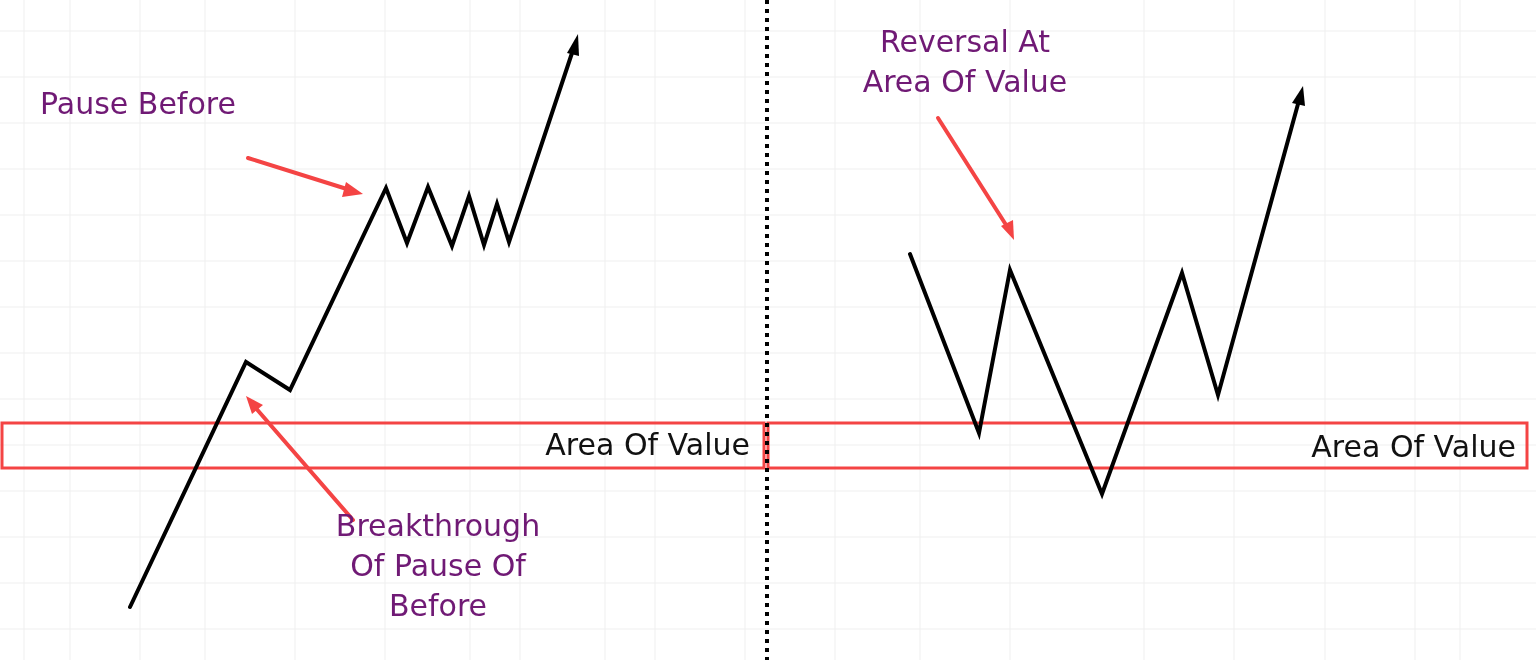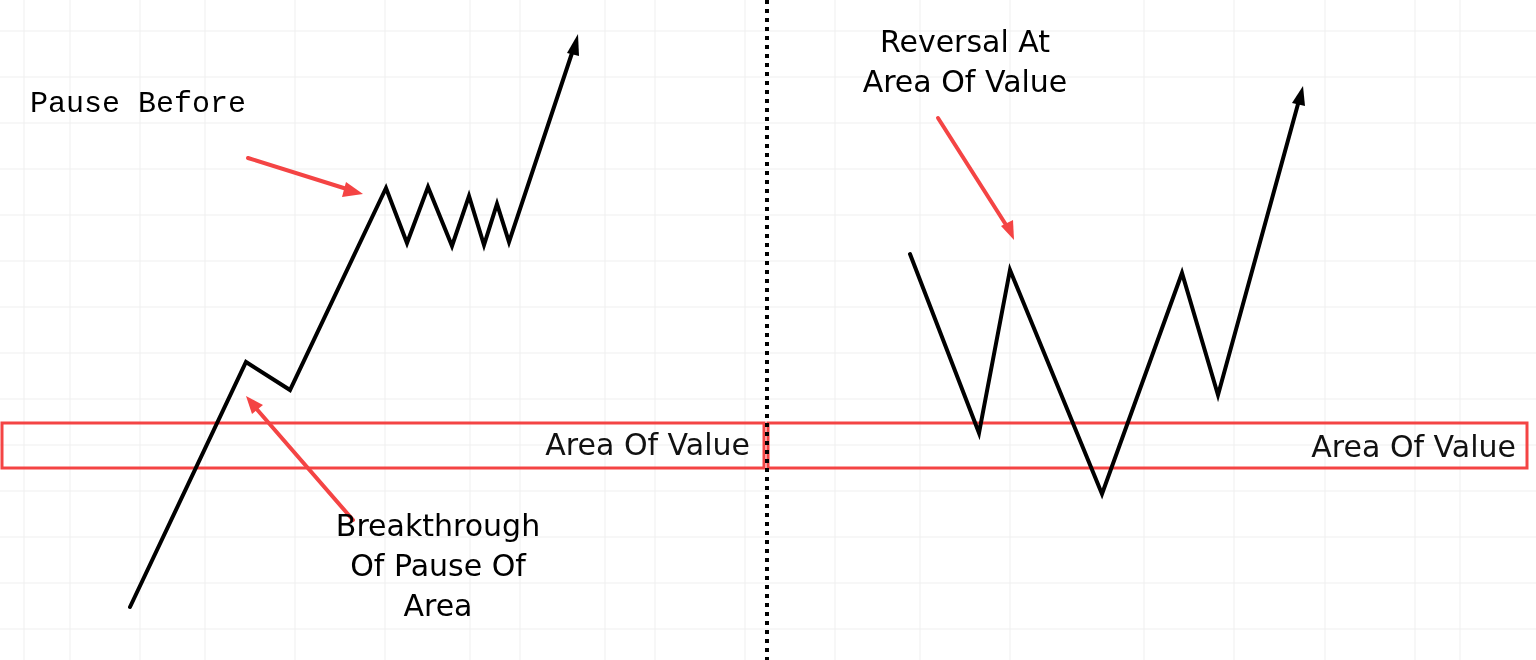--- a/index.html
+++ b/index.html
@@ -1,18 +1,18 @@
 <!DOCTYPE html>
 <html><head>
 <meta charset="utf-8">
 <style>
   html, body { margin:0; padding:0; background:#ffffff; }
   body { width:1536px; height:660px; overflow:hidden; position:relative; font-family:"DejaVu Sans", sans-serif; }
   #canvas { position:absolute; left:0; top:0; width:1536px; height:660px; }
-  .label { position:absolute; color:#000000; font-size:30px; line-height:40px; text-align:center; white-space:nowrap; font-family:"DejaVu Sans", sans-serif; }
+  .label { position:absolute; color:#701a75; font-size:30px; line-height:40px; text-align:center; white-space:nowrap; font-family:"DejaVu Sans", sans-serif; }
   .aov-label { position:absolute; color:#111111; font-size:30px; line-height:36px; white-space:nowrap; font-family:"DejaVu Sans", sans-serif; }
 </style>
 </head>
 <body>
 
 <svg id="canvas" width="1536" height="660" viewBox="0 0 1536 660" xmlns="http://www.w3.org/2000/svg">
   <defs>
     <marker id="blackHead" markerWidth="8" markerHeight="8" refX="5" refY="4" orient="auto" markerUnits="strokeWidth">
       <path d="M0,0 L8,4 L0,8 Z" fill="#000"></path>
     </marker>
@@ -75,28 +75,28 @@
   <g>
     <line x1="353" y1="520" x2="254" y2="406" stroke="#f44444" stroke-width="4" stroke-linecap="round"></line>
     <polygon points="246,396 252,414 263,405" fill="#f44444"></polygon>
   </g>
   <g>
     <line x1="938" y1="118" x2="1008" y2="228" stroke="#f44444" stroke-width="4" stroke-linecap="round"></line>
     <polygon points="1014,240 1001,226 1013,220" fill="#f44444"></polygon>
   </g>
 </svg>
 
-<div class="label" style="left:18px; top:84px; width:240px;font-family:Liberation Mono, monospace;">
+<div class="label" style="left:18px; top:84px; width:240px;">
   <div>Pause Before</div>
 </div>
 
 <div class="label" style="left:318px; top:506px; width:240px;">
   <div>Breakthrough</div>
   <div>Of Pause Of</div>
-  <div>Area</div>
+  <div>Before</div>
 </div>
 
 <div class="label" style="left:840px; top:22px; width:250px;">
   <div>Reversal At</div>
   <div>Area Of Value</div>
 </div>
 
 <div class="aov-label" style="right:786px; top:427px;">Area Of Value</div>
 <div class="aov-label" style="right:20px; top:429px;">Area Of Value</div>
 

